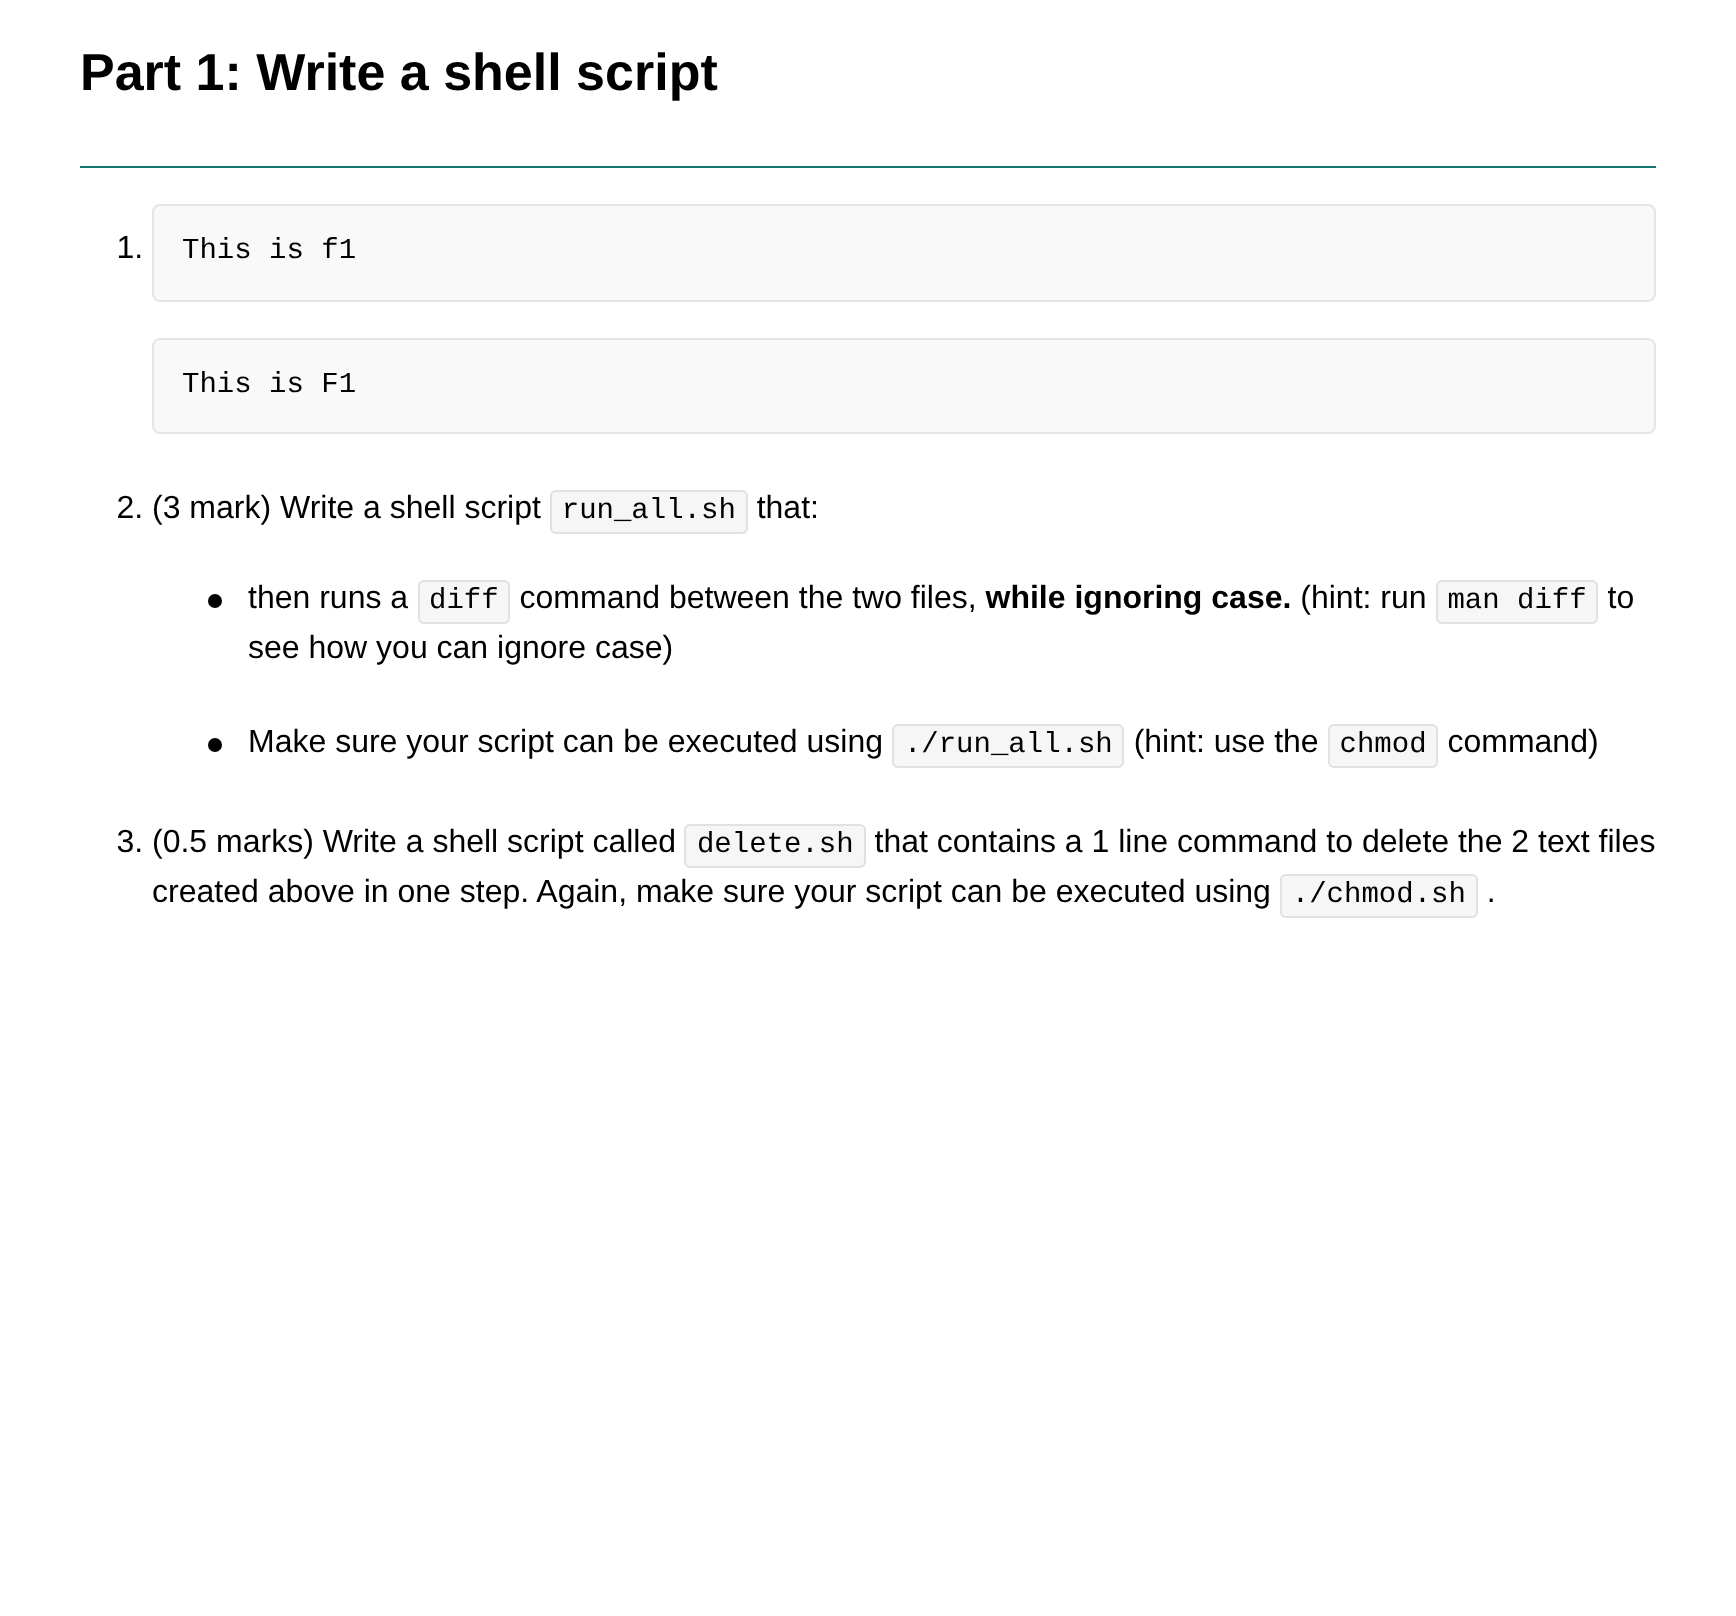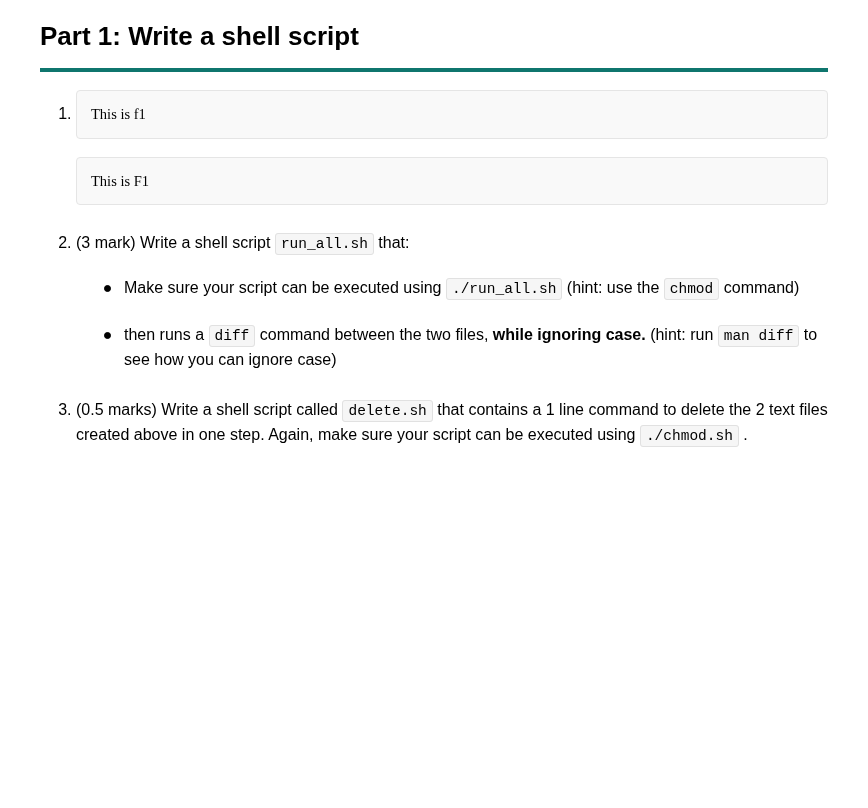--- a/index.html
+++ b/index.html
@@ -13,22 +13,22 @@
     color: #000;
     font-size: 16px;
     line-height: 1.55;
     padding: 0 40px 40px 40px;
     box-sizing: border-box;
   }
   h2.section-title {
     font-size: 26px;
     font-weight: 700;
     margin: 16px 0 8px 0;
-    padding-bottom: 12px;
-    border-bottom: 4px solid #0f766e;
+    padding-bottom: 27px;
+    border-bottom: 1px solid #0f766e;
   }
   ol.numbered {
     list-style: decimal;
     margin: 18px 0 0 0;
     padding-left: 36px;
   }
   ol.numbered > li {
     margin-bottom: 26px;
   }
   ol.numbered > li > p, ul.sub > li > p {
@@ -61,21 +61,21 @@
   code.inline {
     font-family: "Menlo", "Consolas", "Courier New", monospace;
     font-size: 14.5px;
     background: #f6f6f6;
     border: 1px solid #e1e1e1;
     border-radius: 3px;
     padding: 2px 5px;
     white-space: nowrap;
   }
   pre.codeblock {
-    font-family: Liberation Serif, serif;
+    font-family: Liberation Mono, monospace;
     font-size: 14.5px;
     background: #f9f9f9;
     border: 1px solid #e5e5e5;
     border-radius: 4px;
     padding: 12px 14px;
     margin: 12px 0 18px 0;
     white-space: pre;
   }
   .bold { font-weight: 700; }
 </style>
@@ -96,26 +96,26 @@
 
   <li>
     <p>
       <span>(3 mark)</span>
       <span>Write a shell script </span><code class="inline">run_all.sh</code><span> that:</span>
     </p>
 
     <ul class="sub">
       <li class="filled">
         <p>
-          <span>Make sure your script can be executed using </span><code class="inline">./run_all.sh</code><span> (hint: use the </span><code class="inline">chmod</code><span> command)</span>
+          <span>then runs a </span><code class="inline">diff</code><span> command between the two files, </span><span class="bold">while ignoring case.</span><span> (hint: run </span><code class="inline">man diff</code><span> to see how you can ignore case)</span>
         </p>
       </li>
       <li class="filled">
         <p>
-          <span>then runs a </span><code class="inline">diff</code><span> command between the two files, </span><span class="bold">while ignoring case.</span><span> (hint: run </span><code class="inline">man diff</code><span> to see how you can ignore case)</span>
+          <span>Make sure your script can be executed using </span><code class="inline">./run_all.sh</code><span> (hint: use the </span><code class="inline">chmod</code><span> command)</span>
         </p>
       </li>
     </ul>
   </li>
 
   <li>
     <p>
       <span>(0.5 marks)</span>
       <span>Write a shell script called </span><code class="inline">delete.sh</code><span> that contains a 1 line command to delete the 2 text files created above in one step. Again, make sure your script can be executed using </span><code class="inline">./chmod.sh</code><span> .</span>
     </p>

